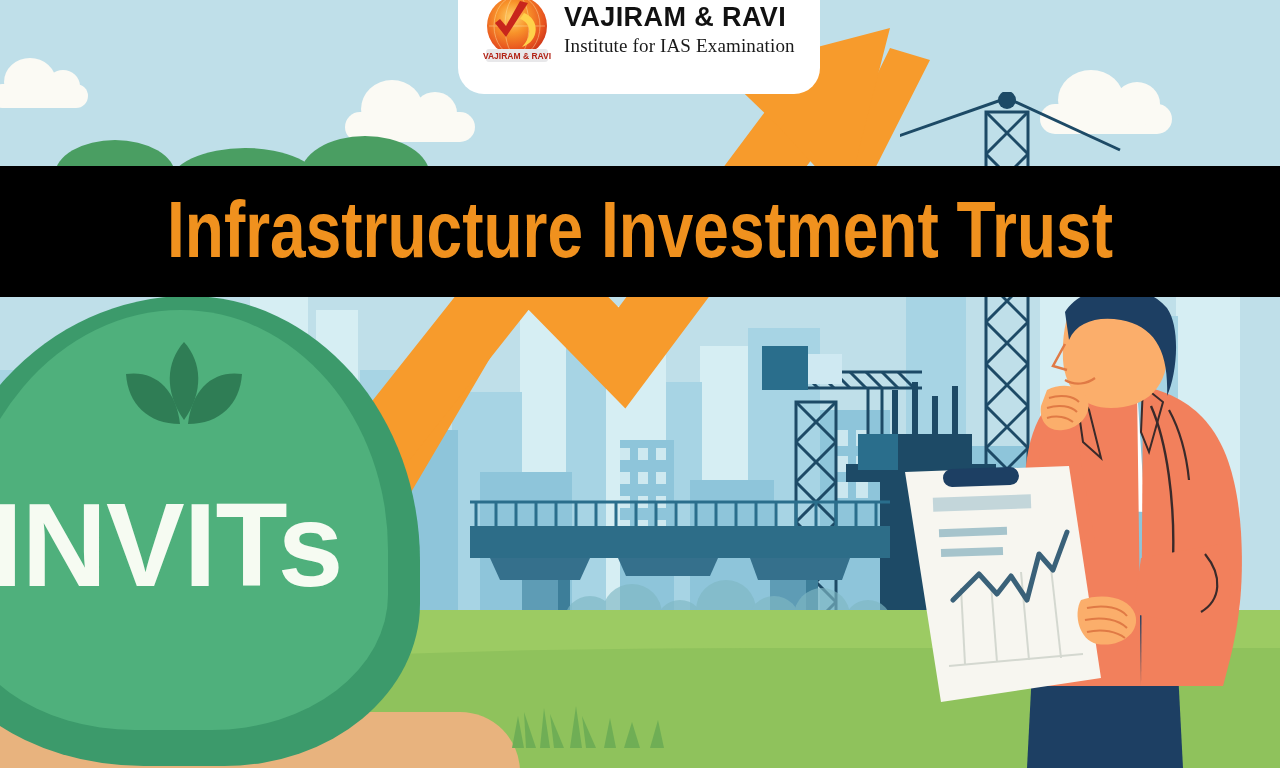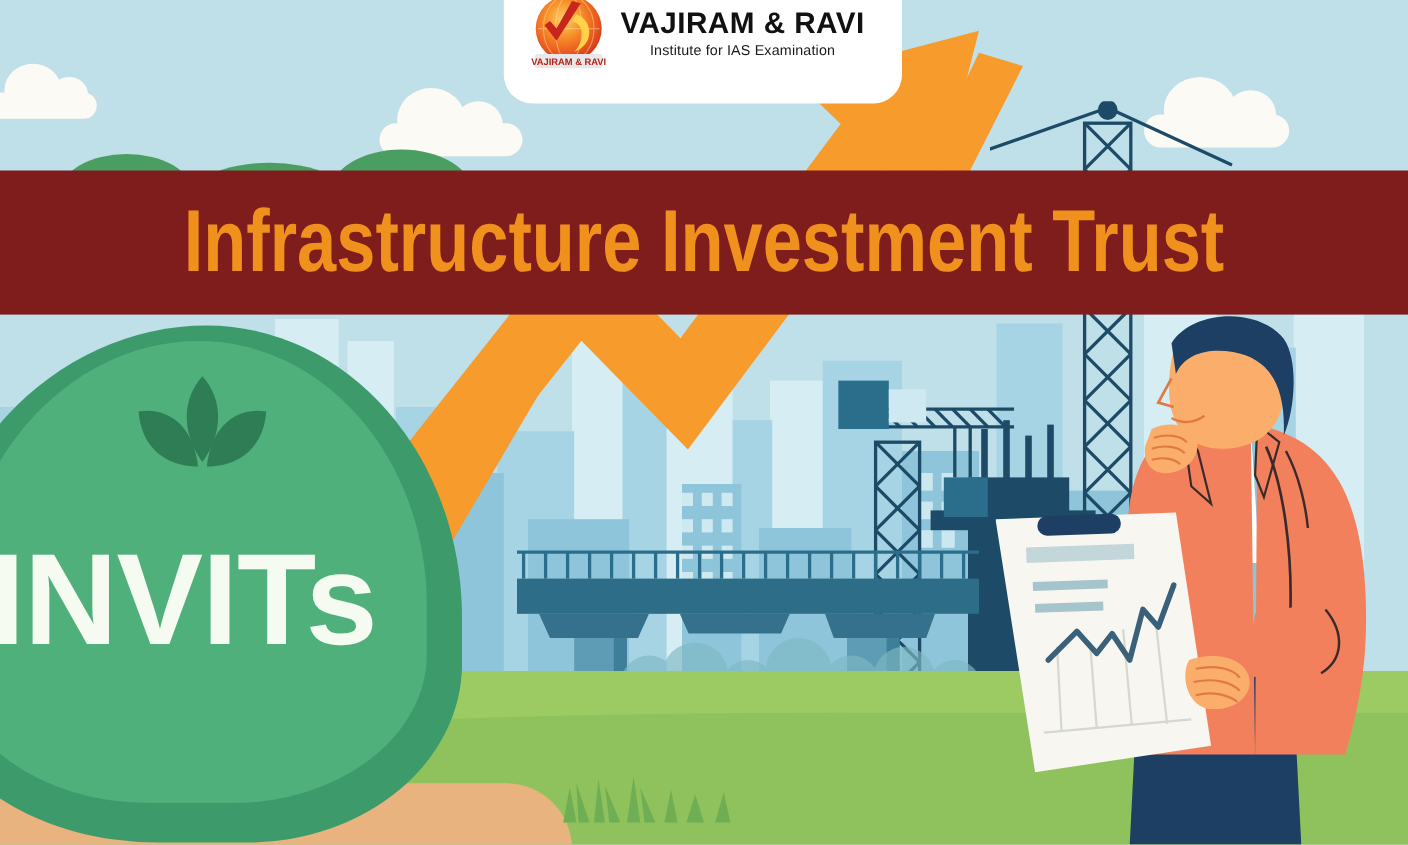--- a/index.html
+++ b/index.html
@@ -68,22 +68,22 @@
   .bag-label{position:absolute;left:-10px;top:486px;width:420px;
     font-size:118px;font-weight:700;color:#f6fbf2;
     letter-spacing:-1px;line-height:1;
     font-family:"Liberation Sans",sans-serif;}
   .leaf-icon{position:absolute;left:118px;top:338px;}
 
   
   .man{position:absolute;left:905px;top:282px;width:380px;height:486px;}
 
   
-  .banner{position:absolute;left:0;top:155px;width:1280px;height:131px;
-          background:#7f1d1d;z-index:40;display:flex;align-items:center;}
+  .banner{position:absolute;left:0;top:166px;width:1280px;height:131px;
+          background:#000000;z-index:40;display:flex;align-items:center;}
   .banner-title{
     width:100%;text-align:center;
     color:#F0911E;
     font-family:"Liberation Sans Narrow","Liberation Sans",sans-serif;
     font-weight:700;
     font-size:80px;
     line-height:1;
     letter-spacing:0px;
     transform:scaleX(0.80);
     transform-origin:center center;
@@ -93,22 +93,22 @@
 
   
   .logo-badge{position:absolute;left:458px;top:-34px;width:362px;height:128px;
       background:#ffffff;border-radius:0 0 26px 26px;z-index:50;
       display:flex;align-items:center;gap:10px;padding:0 14px 0 22px;
       box-sizing:border-box;}
   .logo-mark{width:74px;height:74px;position:relative;flex:0 0 auto;}
   .logo-text{display:flex;flex-direction:column;justify-content:center;}
   .logo-name{font-size:27px;font-weight:700;color:#111;letter-spacing:.4px;
              font-family:"Liberation Sans",sans-serif;line-height:1.05;}
-  .logo-tag{font-size:13px;color:#1a1a1a;letter-spacing:.15px;
-            font-family:Liberation Sans, sans-serif;margin-top:3px;text-align:center;}
+  .logo-tag{font-size:19px;color:#1a1a1a;letter-spacing:.15px;
+            font-family:Liberation Serif, serif;margin-top:3px;}
 </style>
 </head>
 <body>
 
 <div id="poster">
 
   <div class="sky"></div>
 
   <div class="cloud cloud-1"></div>
   <div class="cloud cloud-2"></div>

